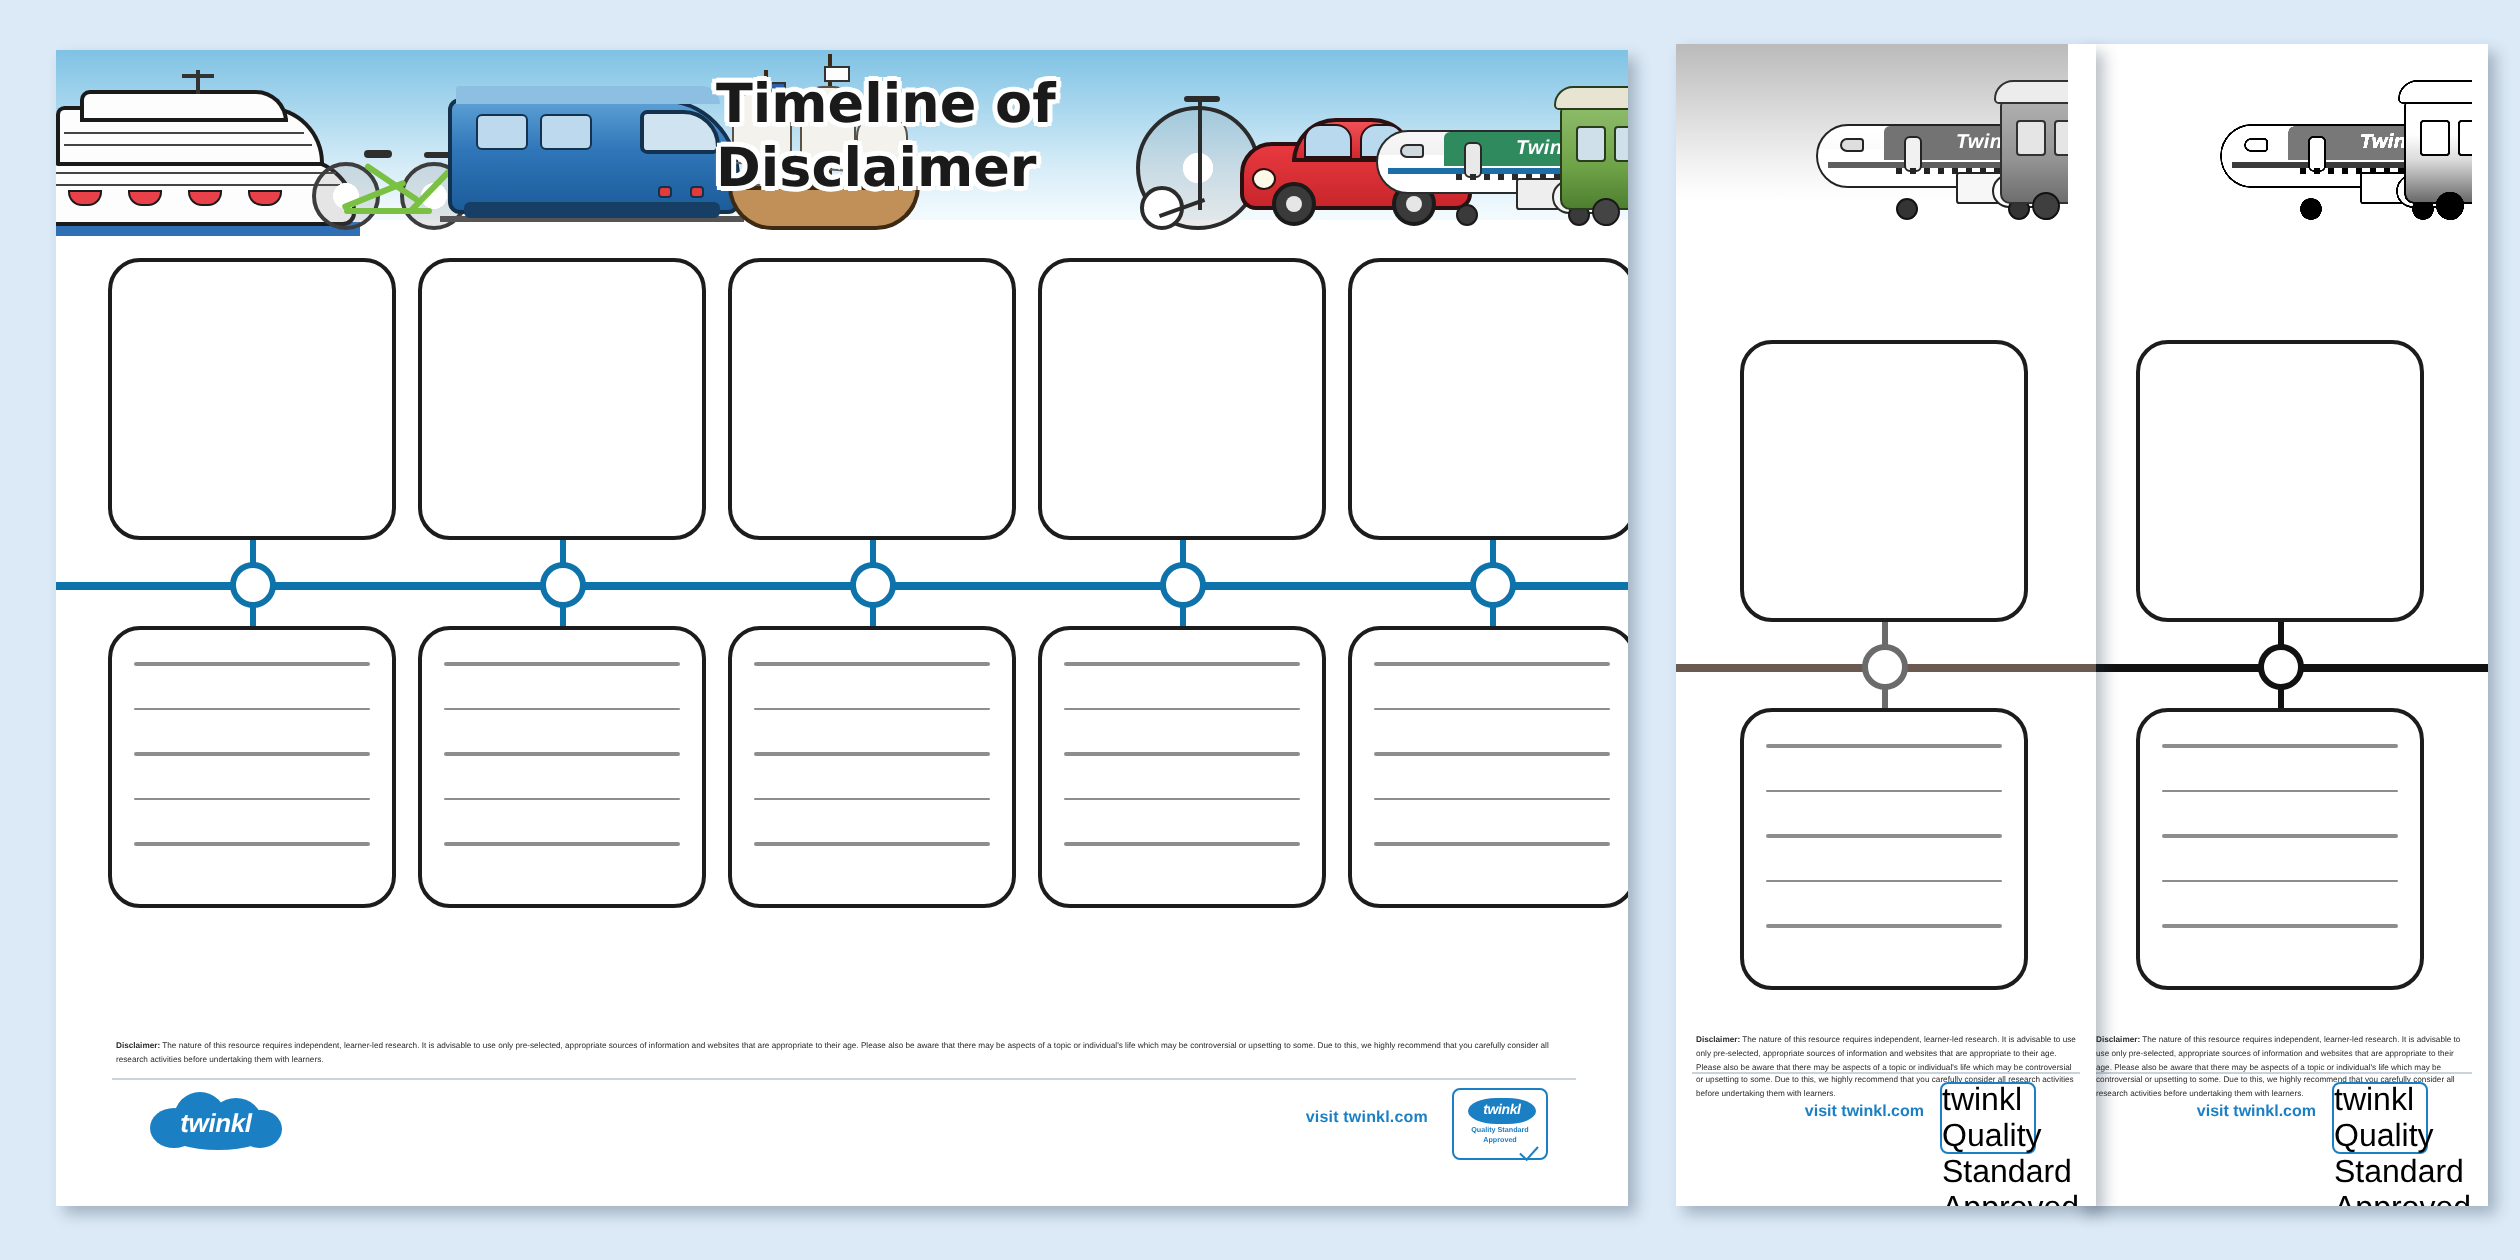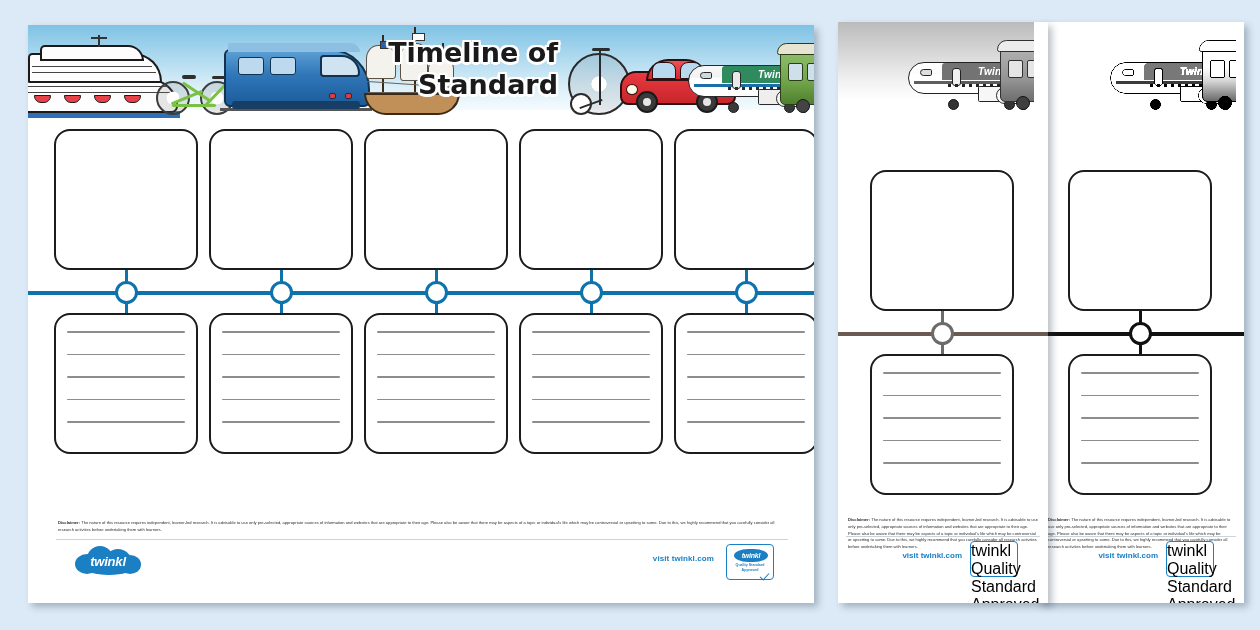--- a/index.html
+++ b/index.html
@@ -569,29 +569,29 @@
       <div class="body"></div>
       <div class="roof"></div>
 
       <div class="win" style="left:8px;"></div>
       <div class="win" style="left:27px;"></div>
 
       <div class="wheel" style="left:16px;"></div>
 
     </div>
 
-    <div style="position:absolute; left:330px; top:12px; width:200px; text-align:right; z-index:6;">
+    <div style="position:absolute; left:330px; top:12px; width:200px; text-align:left; z-index:6;">
       <div style="font-family:'DejaVu Sans','Liberation Sans',sans-serif; font-size:27px; font-weight:bold;
                   color:#1a1a1a; line-height:1.18;
                   text-shadow: -2px -2px 0 #fff, 2px -2px 0 #fff, -2px 2px 0 #fff, 2px 2px 0 #fff,
                                0 -2.5px 0 #fff, 0 2.5px 0 #fff, -2.5px 0 0 #fff, 2.5px 0 0 #fff;">Timeline of</div>
       <div style="font-family:'DejaVu Sans','Liberation Sans',sans-serif; font-size:27px; font-weight:bold;
                   color:#1a1a1a; line-height:1.18;
                   text-shadow: -2px -2px 0 #fff, 2px -2px 0 #fff, -2px 2px 0 #fff, 2px 2px 0 #fff,
-                               0 -2.5px 0 #fff, 0 2.5px 0 #fff, -2.5px 0 0 #fff, 2.5px 0 0 #fff;">Standard</div>
+                               0 -2.5px 0 #fff, 0 2.5px 0 #fff, -2.5px 0 0 #fff, 2.5px 0 0 #fff;">Disclaimer</div>
     </div>
   </div>
 
 
   <div class="timeline-area">
     <div class="tl-line"></div>
 
     <div class="col" style="left:26px;">
       <div class="box box-top"></div>
       <div class="stub up"></div>

